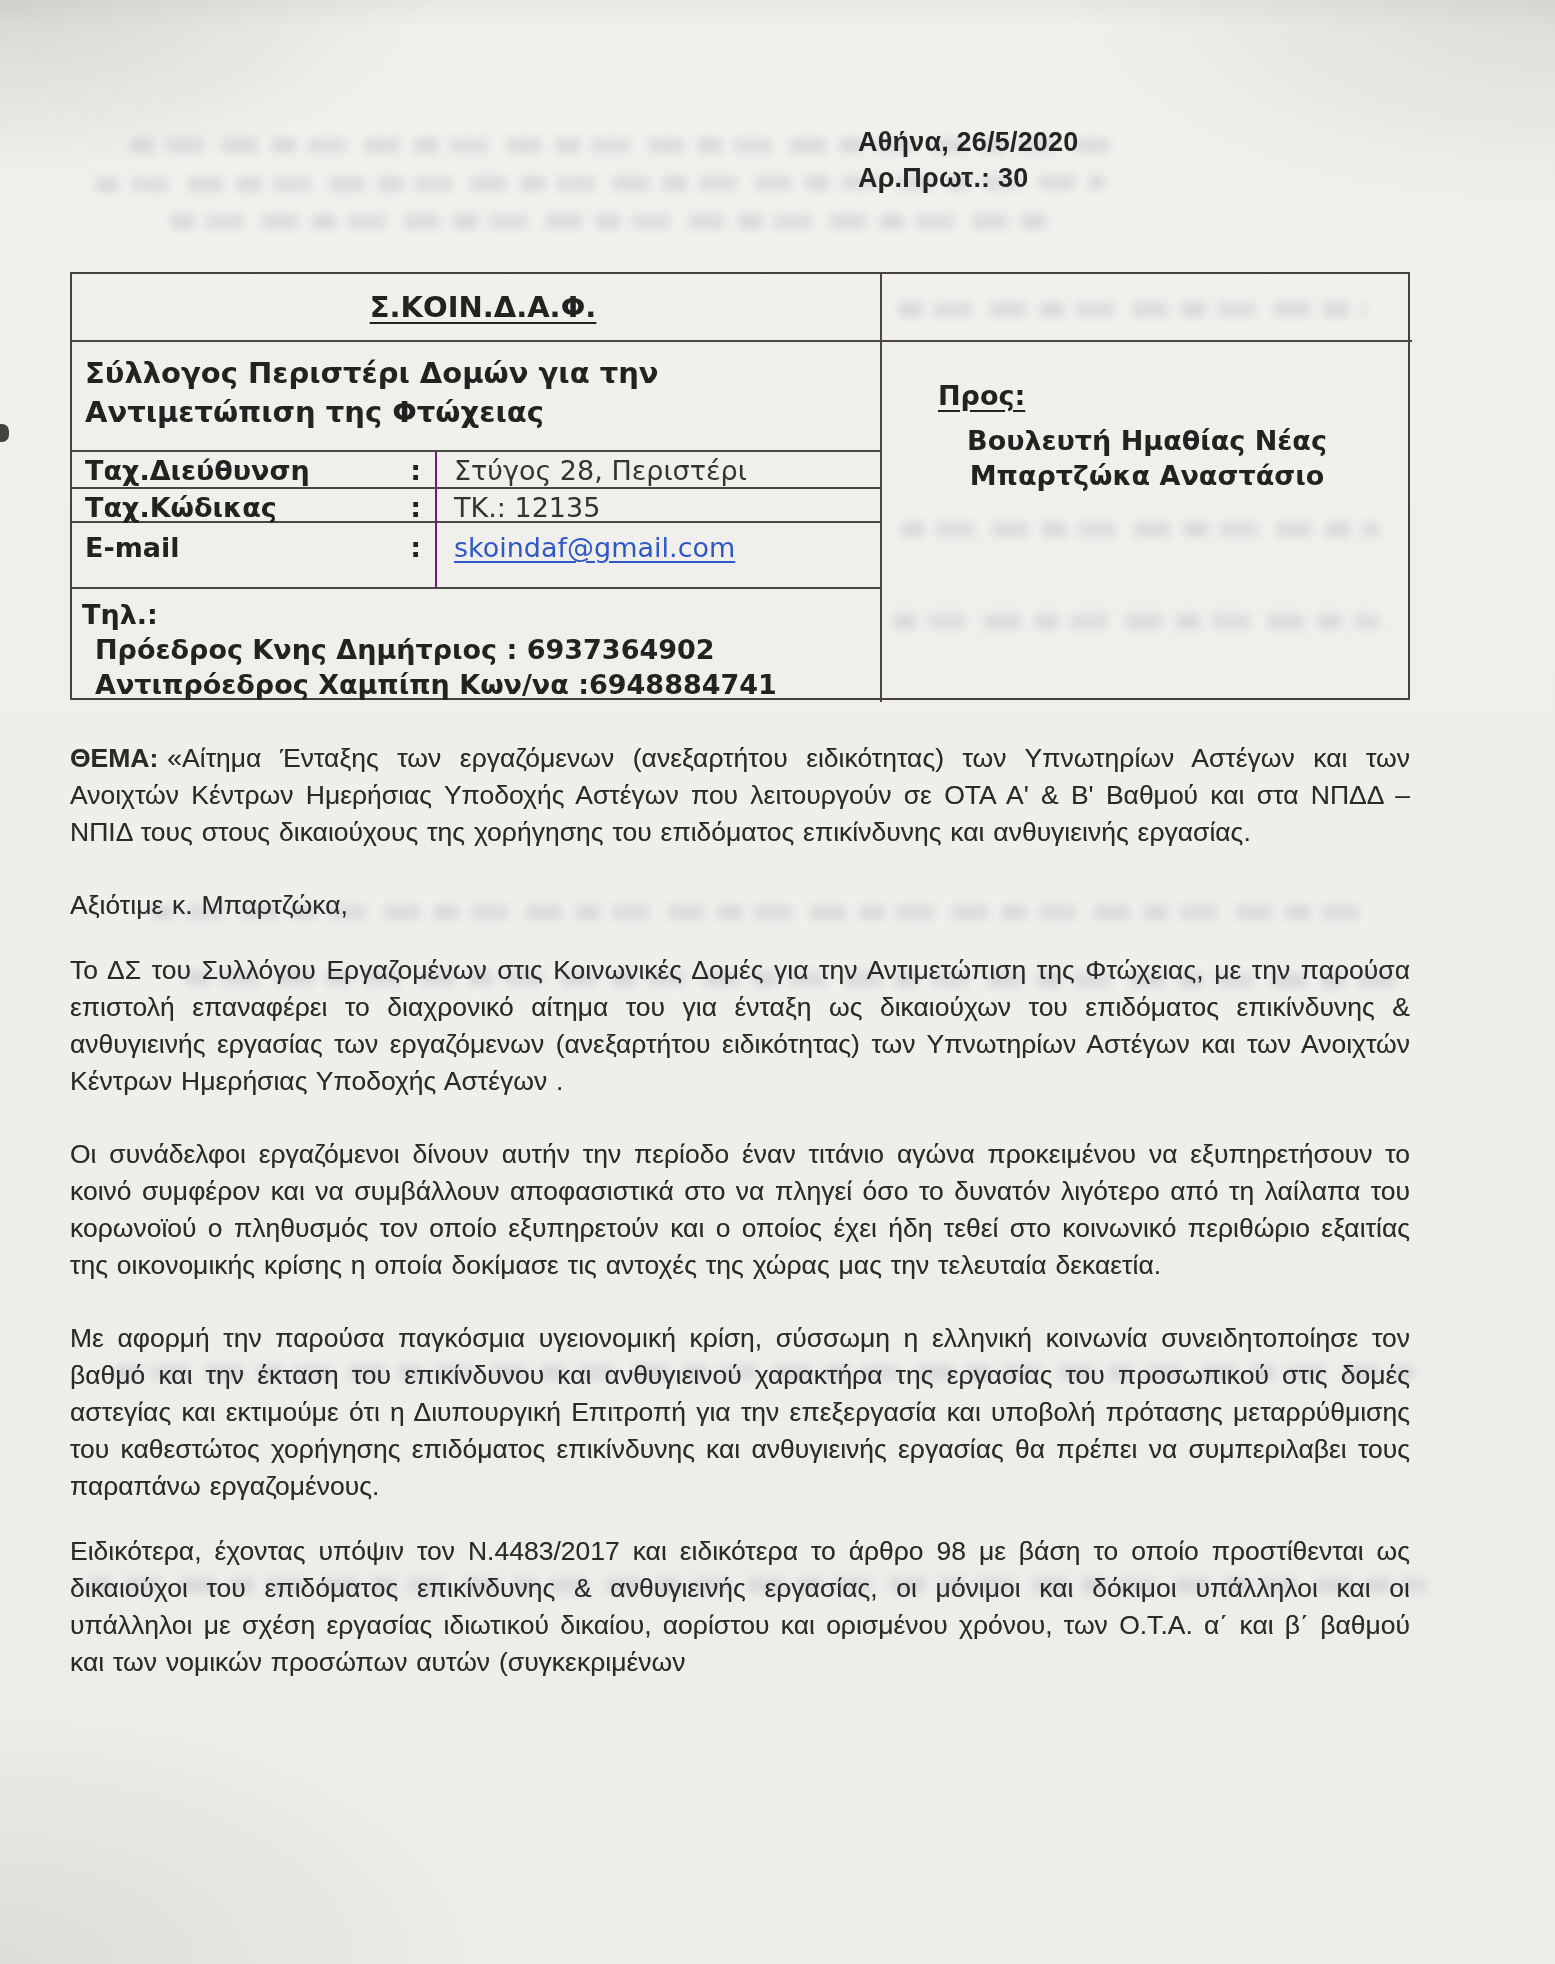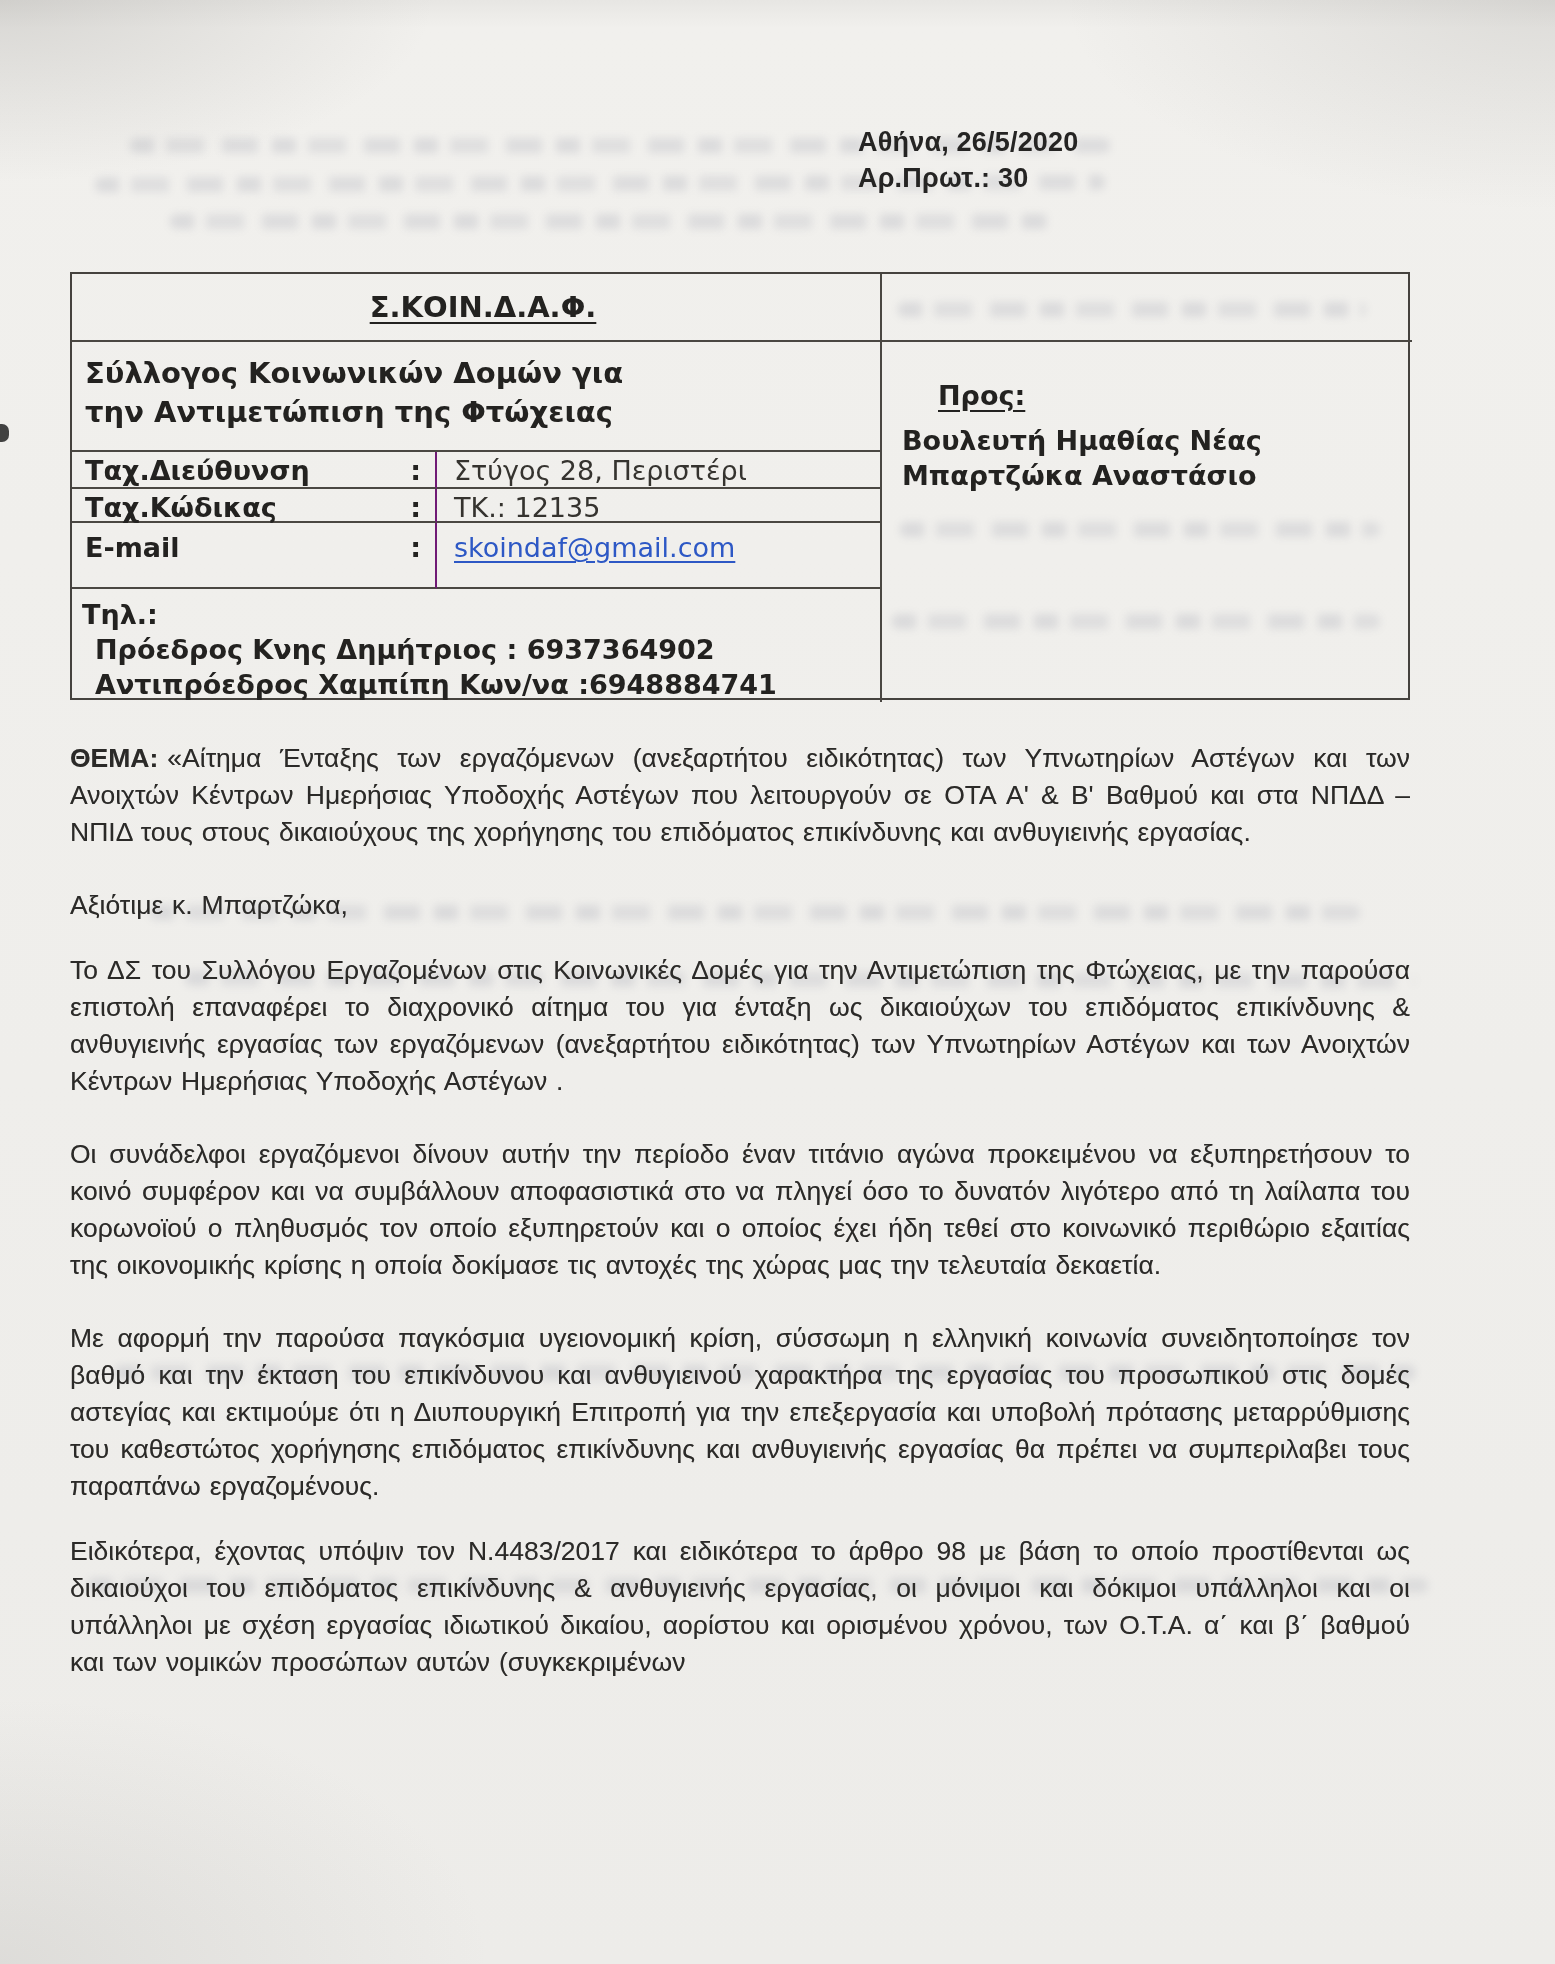--- a/index.html
+++ b/index.html
@@ -57,21 +57,21 @@
 
   .org-abbr{grid-column:1/3;grid-row:1;padding:16px 0 0 14px;
     font-weight:bold;font-size:29px;text-decoration:underline;text-underline-offset:5px;text-align:center;}
   .cell-empty{grid-column:3;grid-row:1;}
   .org-name{grid-column:1/3;grid-row:2;padding:12px 0 0 13px;
     font-weight:bold;font-size:29px;line-height:39px;}
   .org-name span{display:block;max-width:585px;}
   .recipient{grid-column:3;grid-row:2/7;padding-top:38px;}
   .to-label{margin-left:56px;font-weight:bold;font-size:27px;
     text-decoration:underline;text-underline-offset:5px;}
-  .to-lines{margin-top:12px;text-align:left;font-weight:bold;
+  .to-lines{margin-top:12px;text-align:center;font-weight:bold;
     font-size:27px;line-height:35px;padding:0 20px;}
   .f-label{grid-column:1;grid-row:auto;display:flex;justify-content:space-between;
     padding:3px 14px 0 13px;font-weight:bold;font-size:27px;}
   .f-value{grid-column:2;padding:3px 0 0 17px;font-size:27px;color:#35332f;}
   .r3l{grid-row:3}.r3v{grid-row:3}.r4l{grid-row:4}.r4v{grid-row:4}
   .r5l{grid-row:5}.r5v{grid-row:5}
   .r5l,.r5v{padding-top:9px;}
   .email a{color:#2d58c5;text-decoration:underline;text-underline-offset:4px;cursor:pointer;}
   .phone{grid-column:1/3;grid-row:6;padding:8px 0 0 10px;
     font-weight:bold;font-size:27px;line-height:35px;}
@@ -111,21 +111,21 @@
 <div class="date-block">
   <div>Αθήνα, 26/5/2020</div>
   <div>Αρ.Πρωτ.: 30</div>
 </div>
 
 <div class="lh-table">
   <div class="org-abbr bb">Σ.ΚΟΙΝ.Δ.Α.Φ.</div>
   <div class="cell-empty bb bl"></div>
 
   <div class="org-name bb">
-    <span>Σύλλογος Κοινωνικών Δομών για την Αντιμετώπιση της Φτώχειας</span>
+    <span>Σύλλογος Περιστέρι Δομών για την Αντιμετώπιση της Φτώχειας</span>
   </div>
 
   <div class="recipient bl">
     <div class="to-label">Προς:</div>
     <div class="to-lines">
       <div>Βουλευτή Ημαθίας Νέας</div>
       <div>Μπαρτζώκα Αναστάσιο</div>
     </div>
   </div>
 

